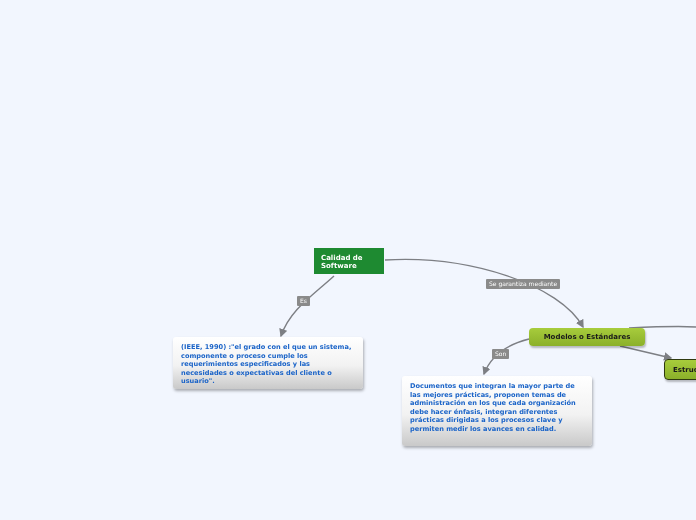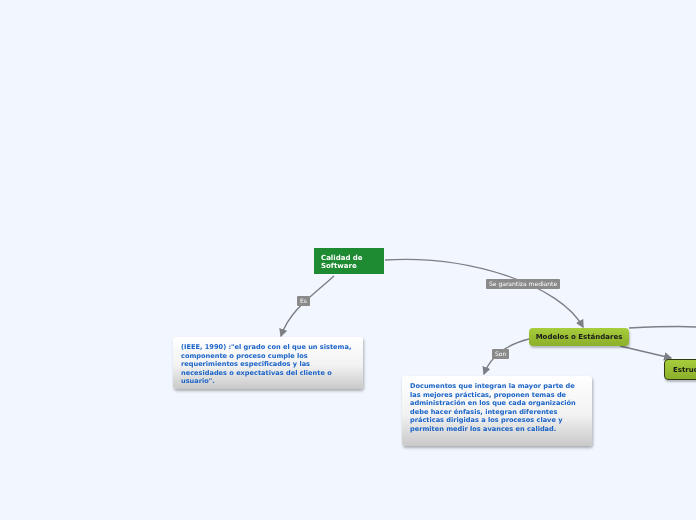--- a/index.html
+++ b/index.html
@@ -18,21 +18,21 @@
     color: #ffffff; font-size: 7px; font-weight: bold;
     padding: 6px 7px 12px 7px; line-height: 8px;
   }
   .topic-green {
     background: linear-gradient(#a7cc3c, #8bb02a);
     border-radius: 4px;
     color: #1a1a1a; font-size: 7px; font-weight: bold;
     box-shadow: 1px 2px 2px rgba(0,0,0,0.25);
     white-space: nowrap;
   }
-  .modelos { left: 529px; top: 328px; width: 100px; height: 18px; line-height: 18px; text-align: center; }
+  .modelos { left: 529px; top: 328px; width: 116px; height: 18px; line-height: 18px; text-align: center; }
   .estruc { left: 664px; top: 359px; width: 60px; height: 21px; line-height: 21px; padding-left: 8px; border: 1px solid #2f3a10; }
   .note {
     background: linear-gradient(#ffffff 0%, #f2f2f2 55%, #c9c9c9 100%);
     border-radius: 3px;
     box-shadow: 1px 2px 3px rgba(0,0,0,0.3);
     color: #1b64c8; font-size: 6.6px; font-weight: bold; line-height: 8.5px;
     padding: 6px 8px;
   }
   .note1 { left: 173px; top: 337px; width: 190px; height: 52px; }
   .note2 { left: 402px; top: 376px; width: 190px; height: 70px; }

